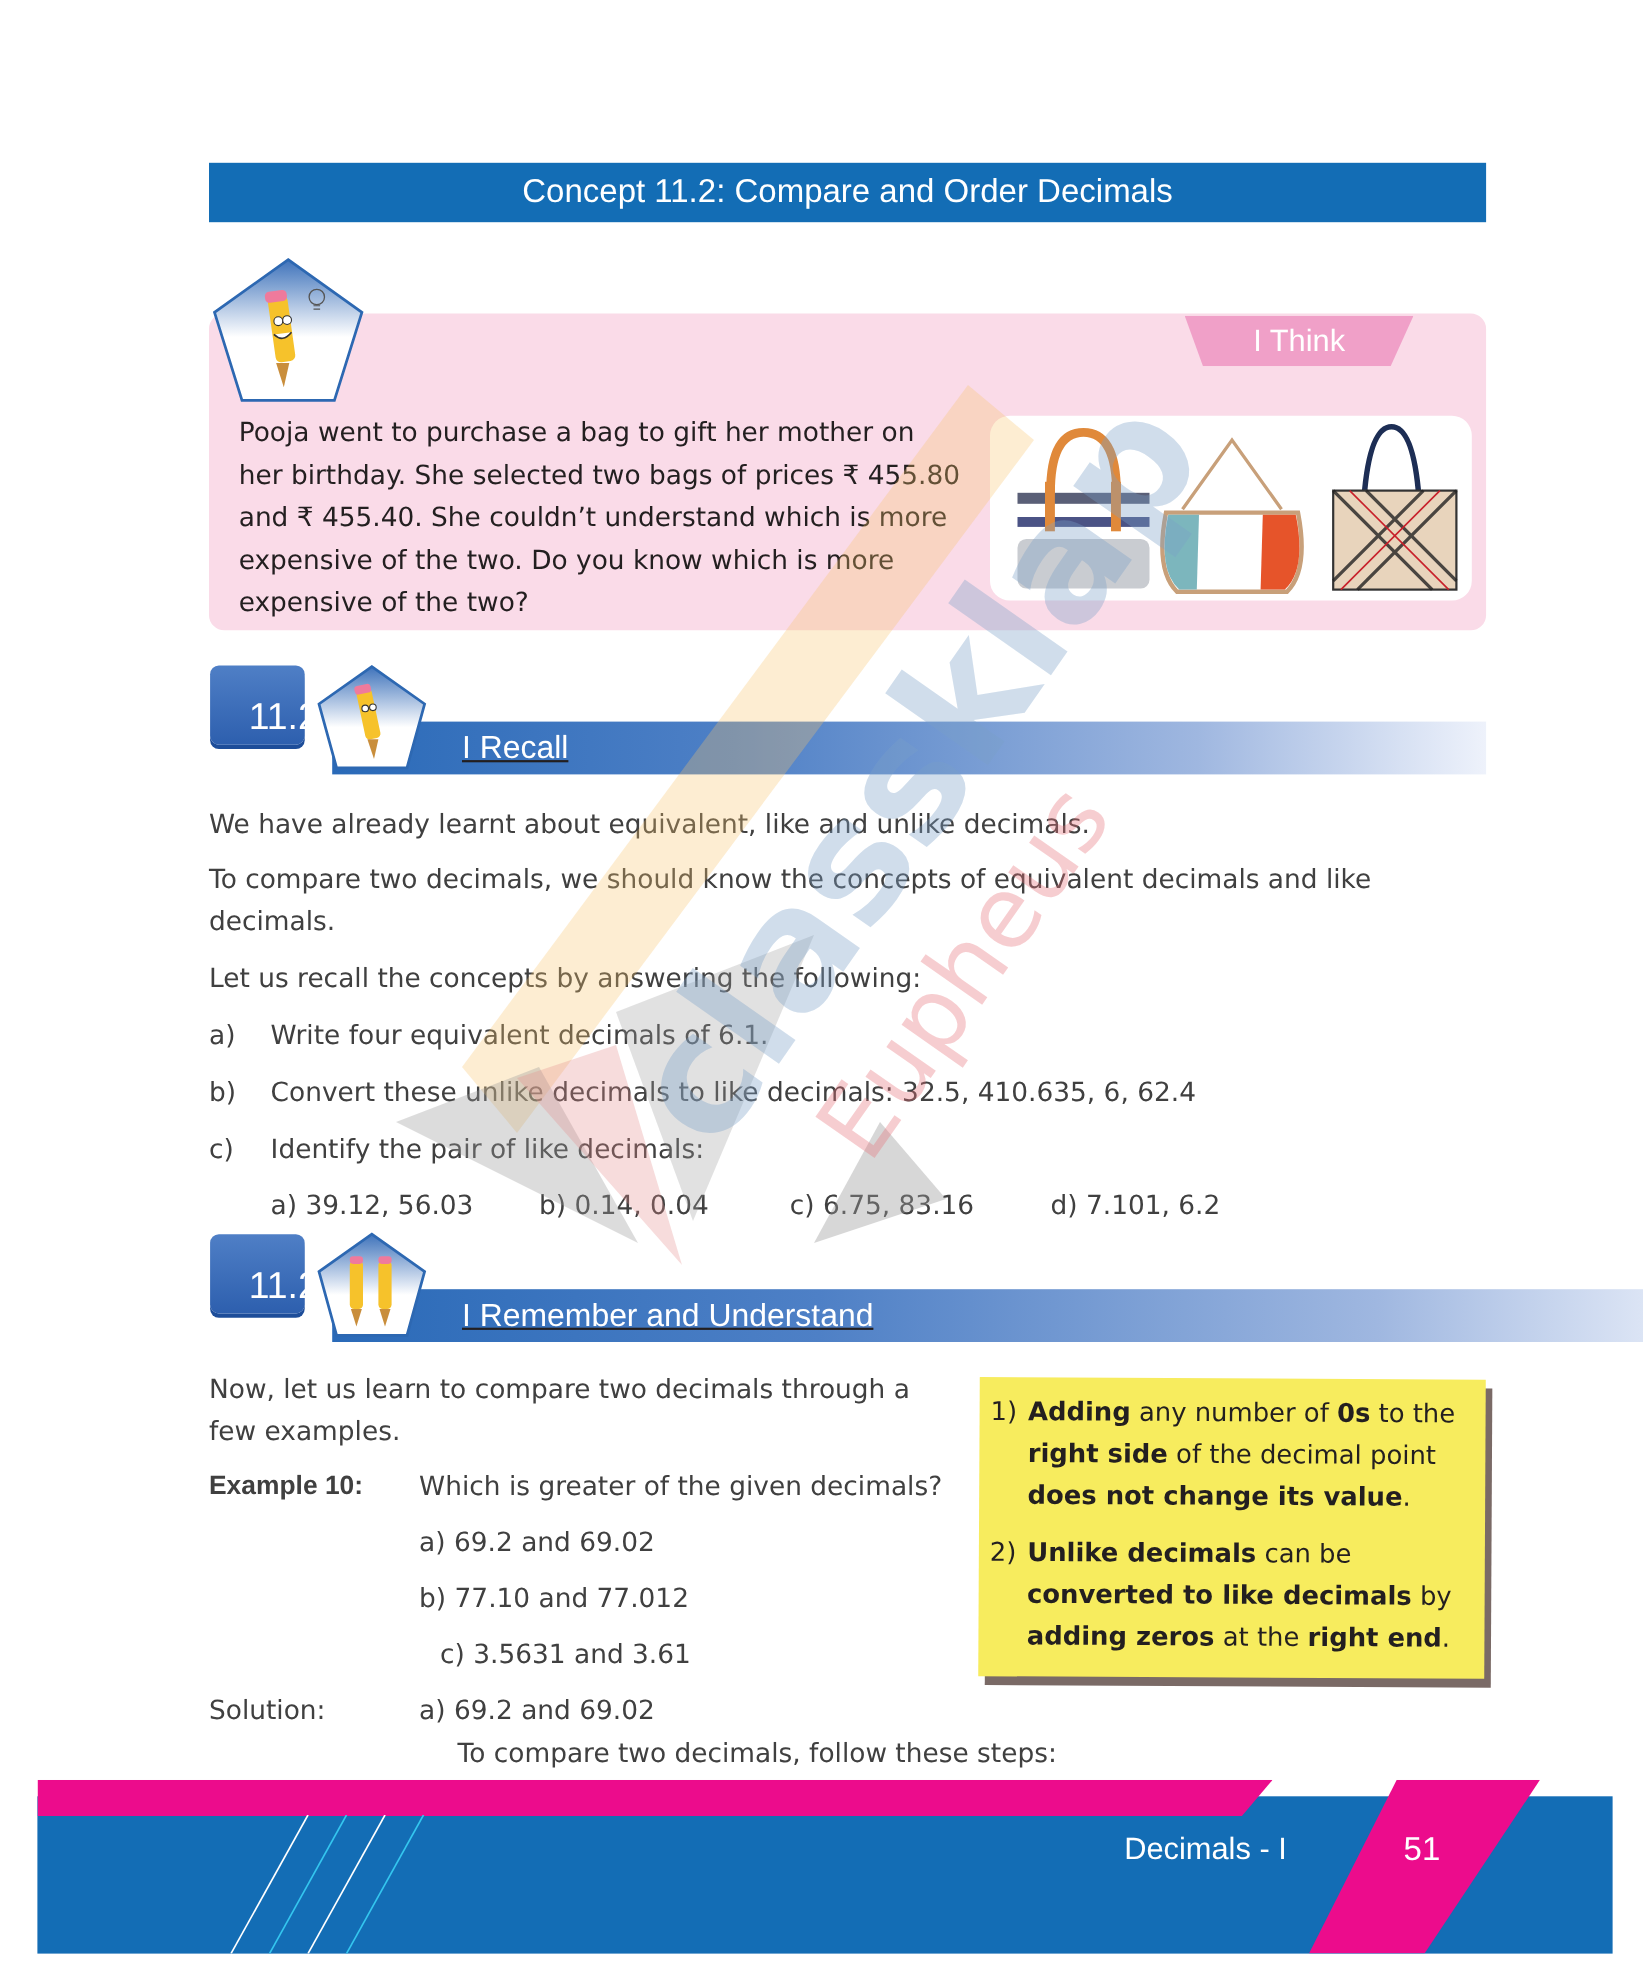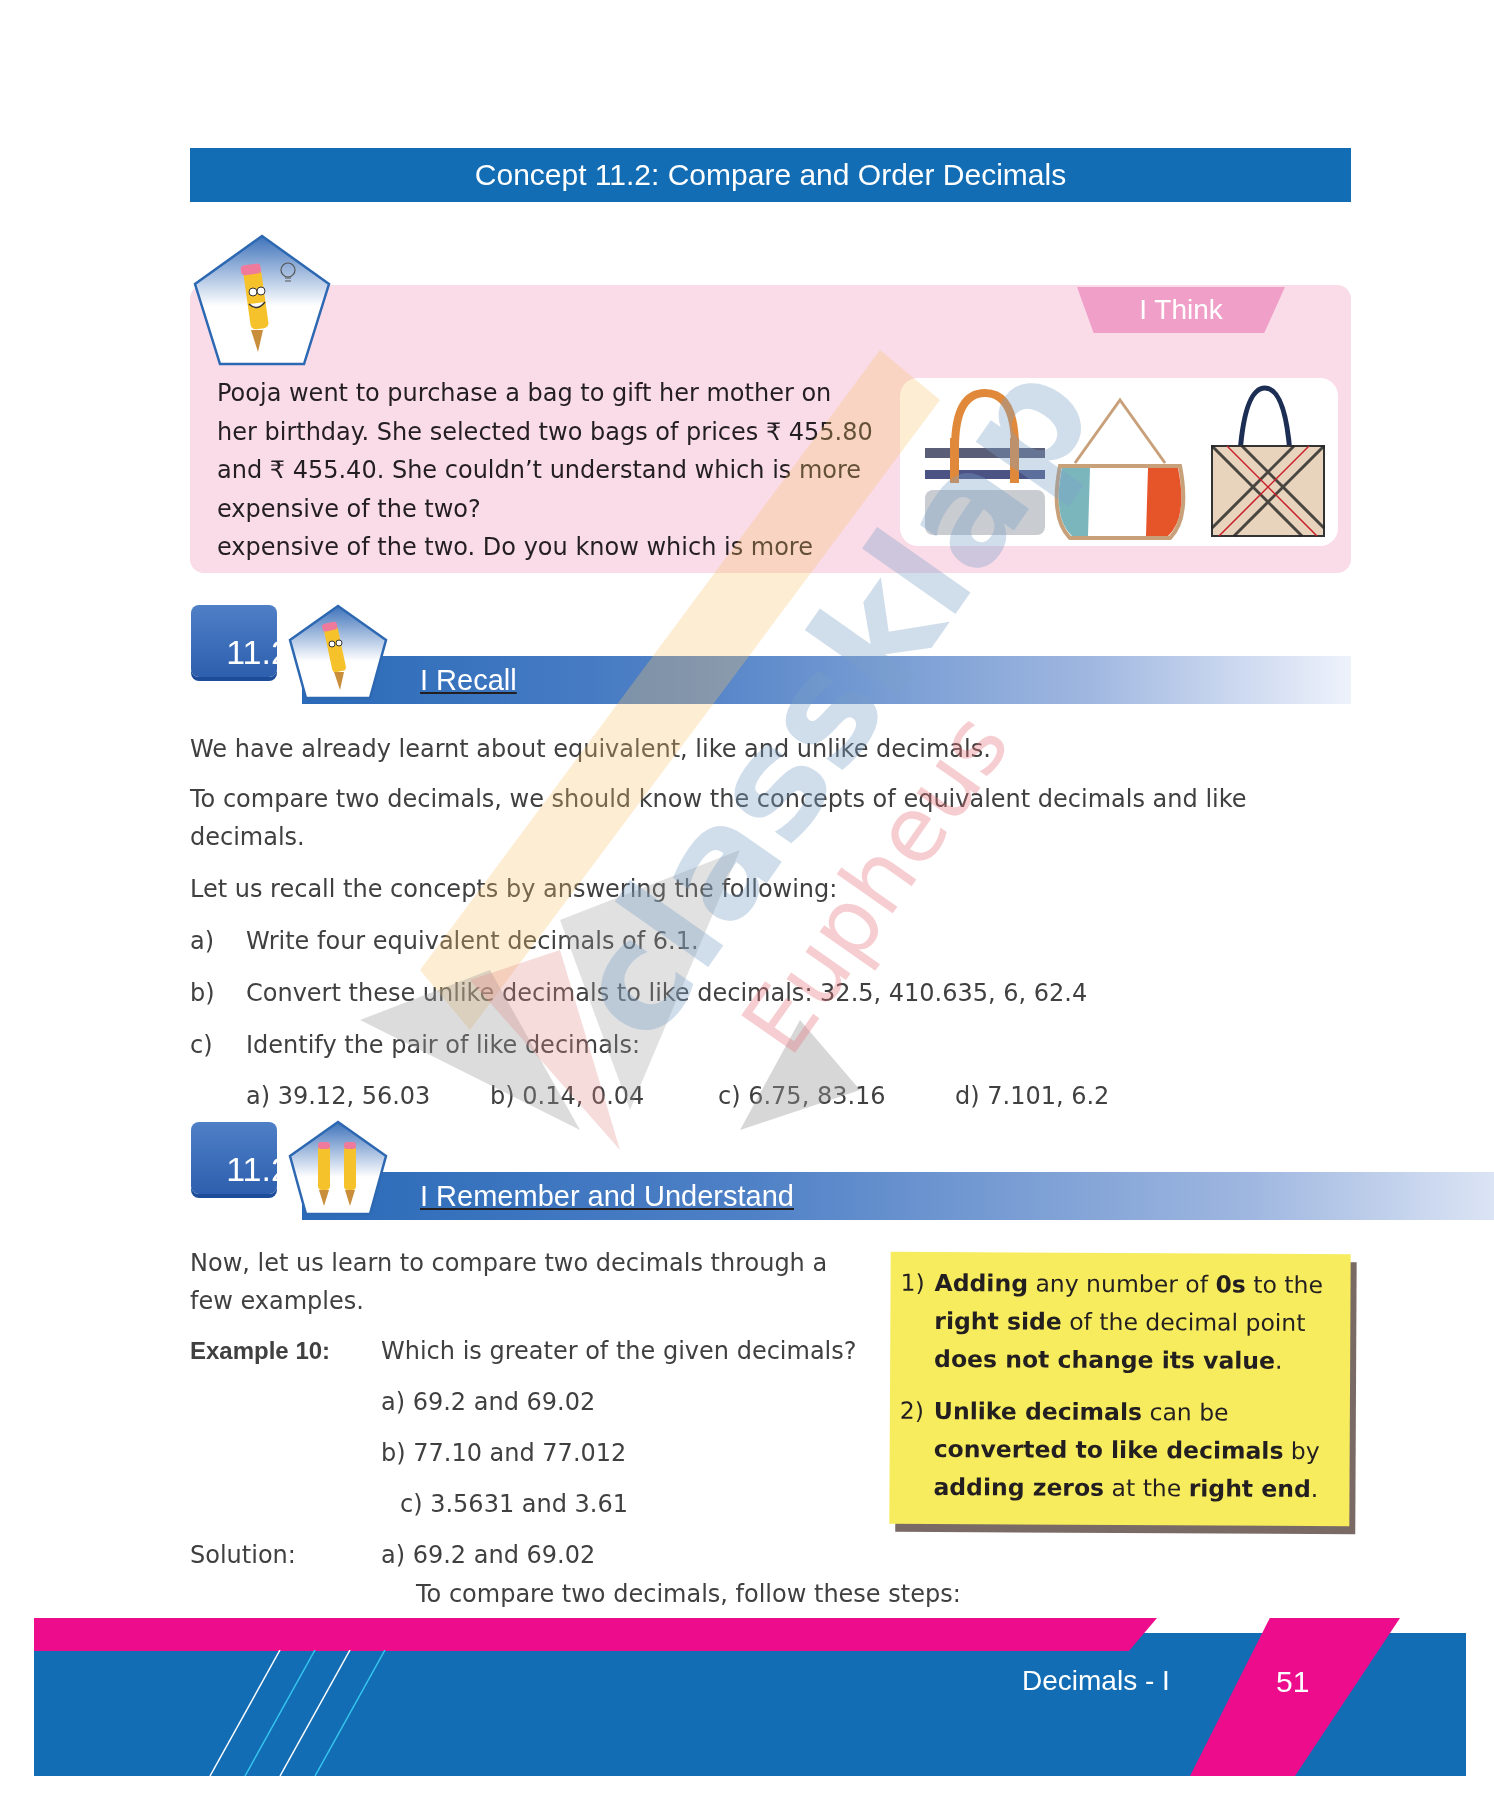--- a/index.html
+++ b/index.html
@@ -77,22 +77,22 @@
     <circle cx="68" cy="57" r="4" fill="#fff" stroke="#333"></circle>
   <path d="M56,70 Q64,78 72,68" stroke="#333" fill="#fff" stroke-width="1.5"></path>
   <circle cx="95" cy="36" r="7" fill="none" stroke="#555" stroke-width="1.2"></circle>
   <line x1="92" y1="44" x2="98" y2="44" stroke="#555"></line>
     <line x1="92" y1="47" x2="98" y2="47" stroke="#555"></line>
 </svg>
 <div class="abs think-text">
   <div>Pooja went to purchase a bag to gift her mother on</div>
   <div>her birthday. She selected two bags of prices ₹ 455.80</div>
   <div>and ₹ 455.40. She couldn’t understand which is more</div>
+  <div>expensive of the two. Do you know which is more</div>
   <div>expensive of the two?</div>
-  <div>expensive of the two. Do you know which is more</div>
 </div>
 <div class="abs bags">
   <svg width="438" height="168" viewBox="0 0 438 168">
 
     <path d="M55,70 Q55,15 85,15 Q115,15 115,70" fill="none" stroke="#e0893a" stroke-width="8"></path>
     <rect x="25" y="70" width="120" height="10" fill="#5a5f77"></rect>
     <rect x="25" y="92" width="120" height="9" fill="#4b5385"></rect>
     <rect x="25" y="112" width="120" height="45" rx="8" fill="#c9ccd1"></rect>
     <rect x="50" y="60" width="9" height="45" fill="#e0893a"></rect>
       <rect x="110" y="60" width="9" height="45" fill="#e0893a"></rect>

